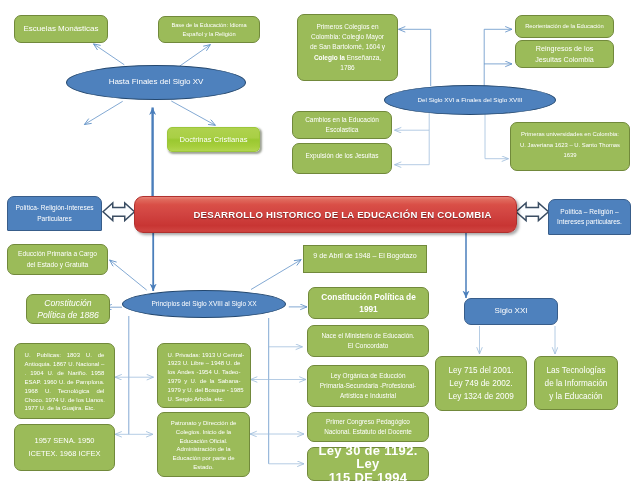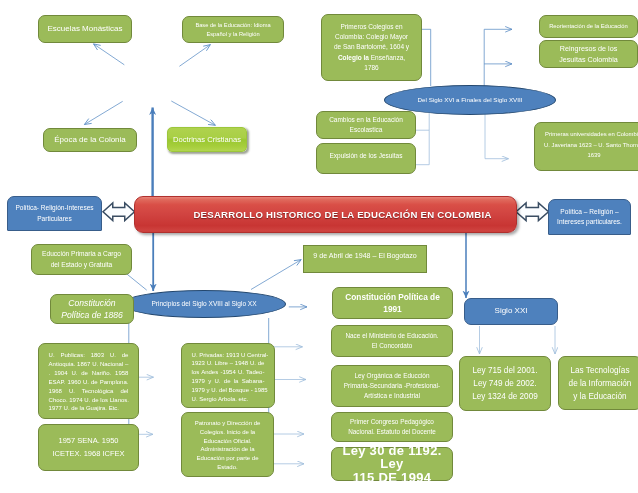--- a/index.html
+++ b/index.html
@@ -14,21 +14,20 @@
         z-index:3;}
   .node .t{display:block;width:100%;flex:0 0 auto;box-sizing:border-box;}
   .jl{display:block;text-align:justify;text-align-last:justify;white-space:nowrap;}
   .jl.last{text-align:left;text-align-last:left;}
 
   
   .green{
     background:#9BBB59;
     border:1px solid #71893B;
     border-radius:7px;
-    margin-left:24px;
   }
   .green-sq{
     background:#9BBB59;
     border:1px solid #71893B;
     border-radius:0;
     justify-content:flex-end;
   }
   .green-bright{
     background:linear-gradient(180deg,#AFD24E 0%,#A9CF45 42%,#9AC830 52%,#A6CE3C 80%,#B2D64E 100%);
     border:1px solid #9CC63B;
@@ -125,26 +124,26 @@
     </svg>
 
   <div class="node green" style="left:14px;top:15px;width:94px;height:28px;font-size:8px;">
     <span class="t">Escuelas Monásticas</span>
   </div>
 
   <div class="node green" style="left:158px;top:16px;width:102px;height:27px;font-size:5.7px;">
     <span class="t">Base de la Educación: Idioma<br>Español y  la Religión</span>
   </div>
 
-
-  <div class="node green" style="left:19px;top:128px;width:94px;height:24px;font-size:8px;">
-    <span class="t">Época de la Colonia</span>
-  </div>
-
-  <div class="node green-bright" style="left:167px;top:127px;width:80px;height:25px;font-size:7.6px;">
+  <div class="node ellipse" style="left:66px;top:65px;width:180px;height:35px;font-size:8px;">
+    <span class="t">Hasta Finales del Siglo XV</span>
+  </div>
+
+
+  <div class="node green-bright" style="left:167px;top:127px;width:93px;height:25px;font-size:7.6px;">
     <span class="t">Doctrinas Cristianas</span>
   </div>
 
   <div class="node green" style="left:297px;top:14px;width:101px;height:67px;font-size:6.5px;">
     <span class="t">Primeros Colegios en<br>Colombia: Colegio Mayor<br>de San Bartolomé, 1604 y<br><b>Colegio la</b> Enseñanza,<br>1786</span>
   </div>
 
   <div class="node green" style="left:515px;top:15px;width:99px;height:23px;font-size:5.8px;align-items:flex-start;padding-top:5.5px;">
     <span class="t">Reorientación de la Educación</span>
   </div>

